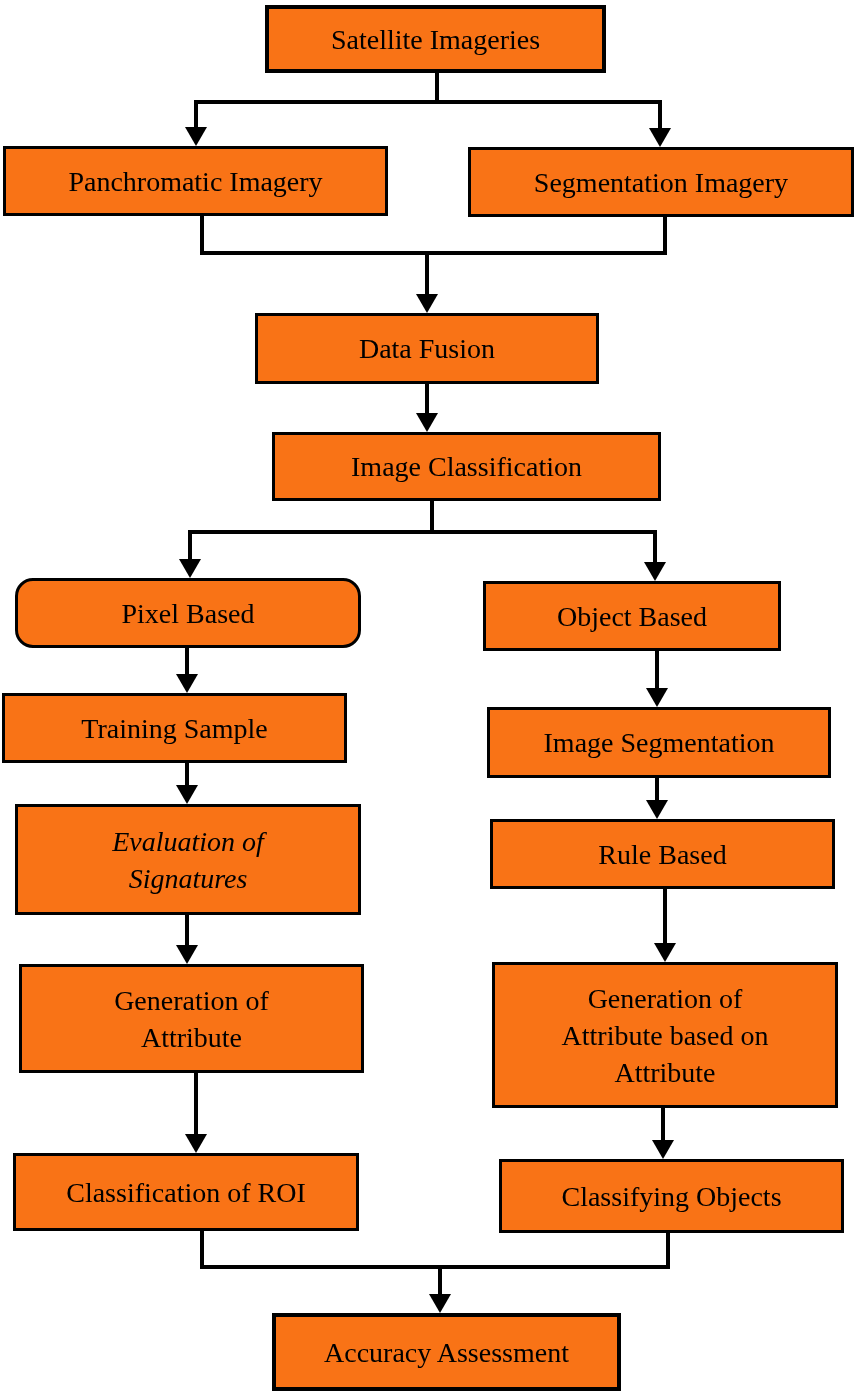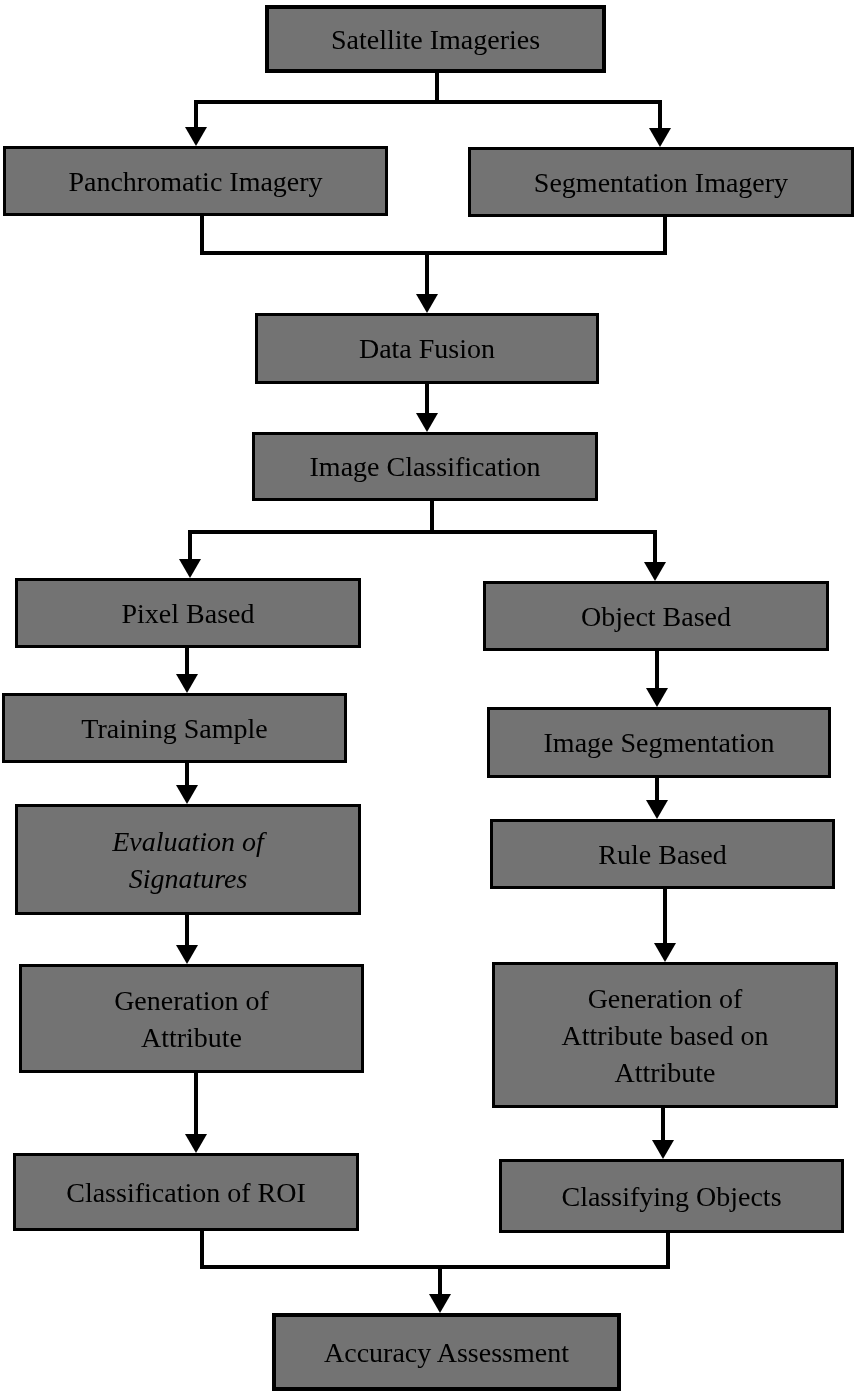--- a/index.html
+++ b/index.html
@@ -13,21 +13,21 @@
     height: 1395px;
     background: #ffffff;
     font-family: "Liberation Serif", "DejaVu Serif", serif;
     color: #000000;
     overflow: hidden;
   }
   .node {
     position: absolute;
     box-sizing: border-box;
     border: 3px solid #000000;
-    background: #737373;
+    background: #f97316;
     display: flex;
     flex-direction: column;
     align-items: center;
     justify-content: center;
     text-align: center;
     font-size: 28px;
     line-height: 37px;
     white-space: nowrap;
   }
   .node.thick { border-width: 4px; }
@@ -60,25 +60,25 @@
   </div>
 
   <div class="node" style="left:468px; top:147px; width:386px; height:70px;">
     <div>Segmentation Imagery</div>
   </div>
 
   <div class="node" style="left:255px; top:313px; width:344px; height:71px;">
     <div>Data Fusion</div>
   </div>
 
-  <div class="node" style="left:252px; top:432px; width:346px; height:69px;">
+  <div class="node" style="left:272px; top:432px; width:389px; height:69px;">
     <div>Image Classification</div>
   </div>
 
-  <div class="node" style="left:15px; top:578px; width:346px; height:70px;">
+  <div class="node" style="left:15px; top:578px; width:346px; height:70px;border-radius:18px;">
     <div>Pixel Based</div>
   </div>
 
   <div class="node" style="left:2px; top:693px; width:345px; height:70px;">
     <div>Training Sample</div>
   </div>
 
   <div class="node" style="left:15px; top:804px; width:346px; height:111px;font-style:italic;">
     <div>Evaluation of</div>
     <div>Signatures</div>
@@ -86,21 +86,21 @@
 
   <div class="node" style="left:19px; top:964px; width:345px; height:109px;">
     <div>Generation of</div>
     <div>Attribute</div>
   </div>
 
   <div class="node" style="left:13px; top:1153px; width:346px; height:78px;">
     <div>Classification of ROI</div>
   </div>
 
-  <div class="node" style="left:483px; top:581px; width:346px; height:70px;">
+  <div class="node" style="left:483px; top:581px; width:298px; height:70px;">
     <div>Object Based</div>
   </div>
 
   <div class="node" style="left:487px; top:707px; width:344px; height:71px;">
     <div>Image Segmentation</div>
   </div>
 
   <div class="node" style="left:490px; top:819px; width:345px; height:70px;">
     <div>Rule Based</div>
   </div>

